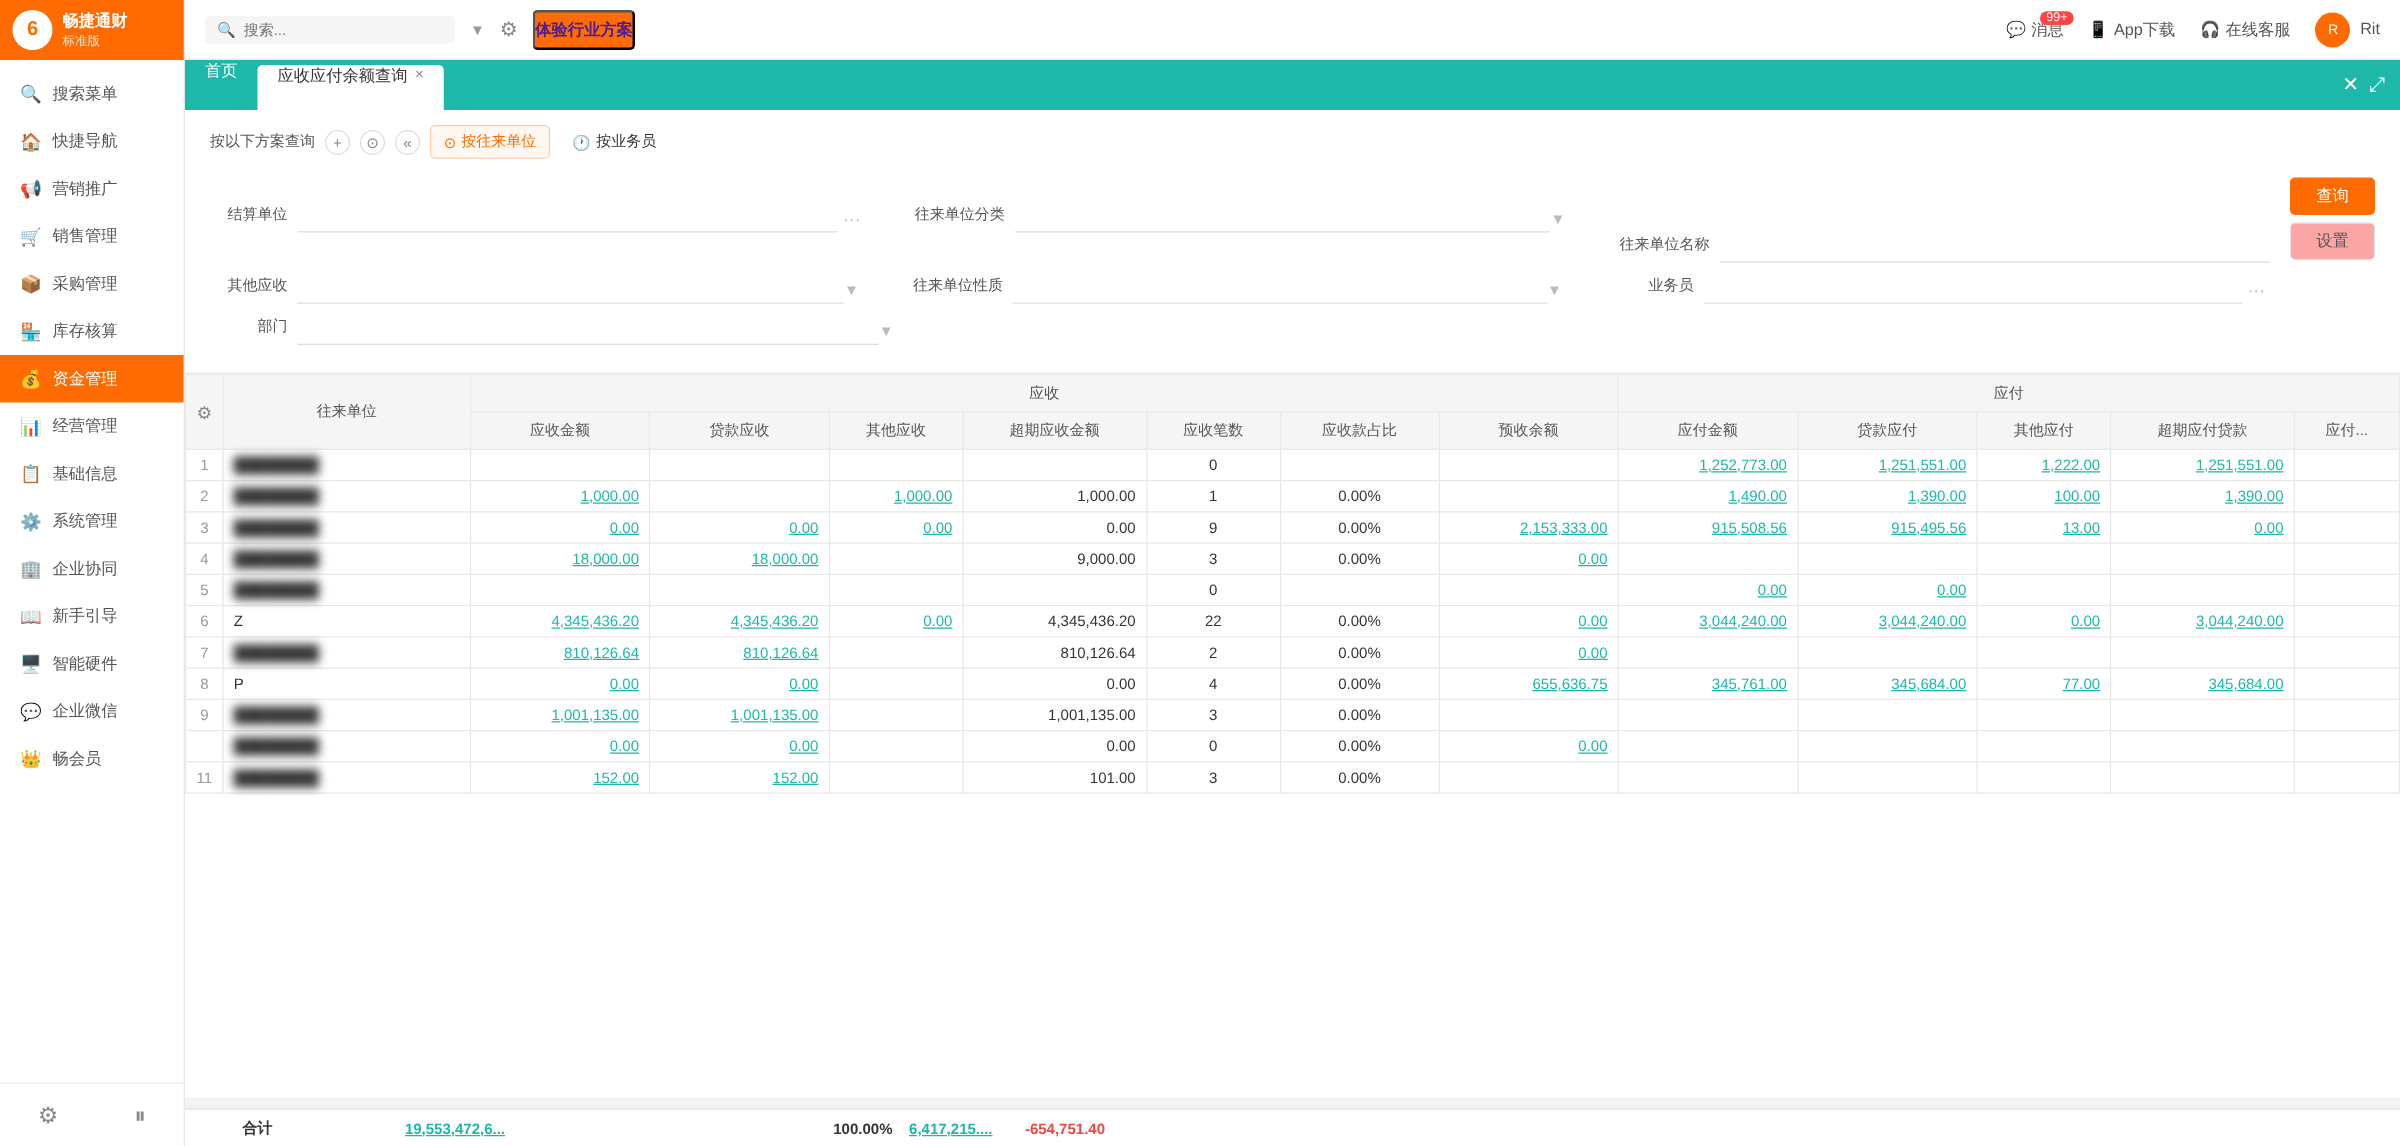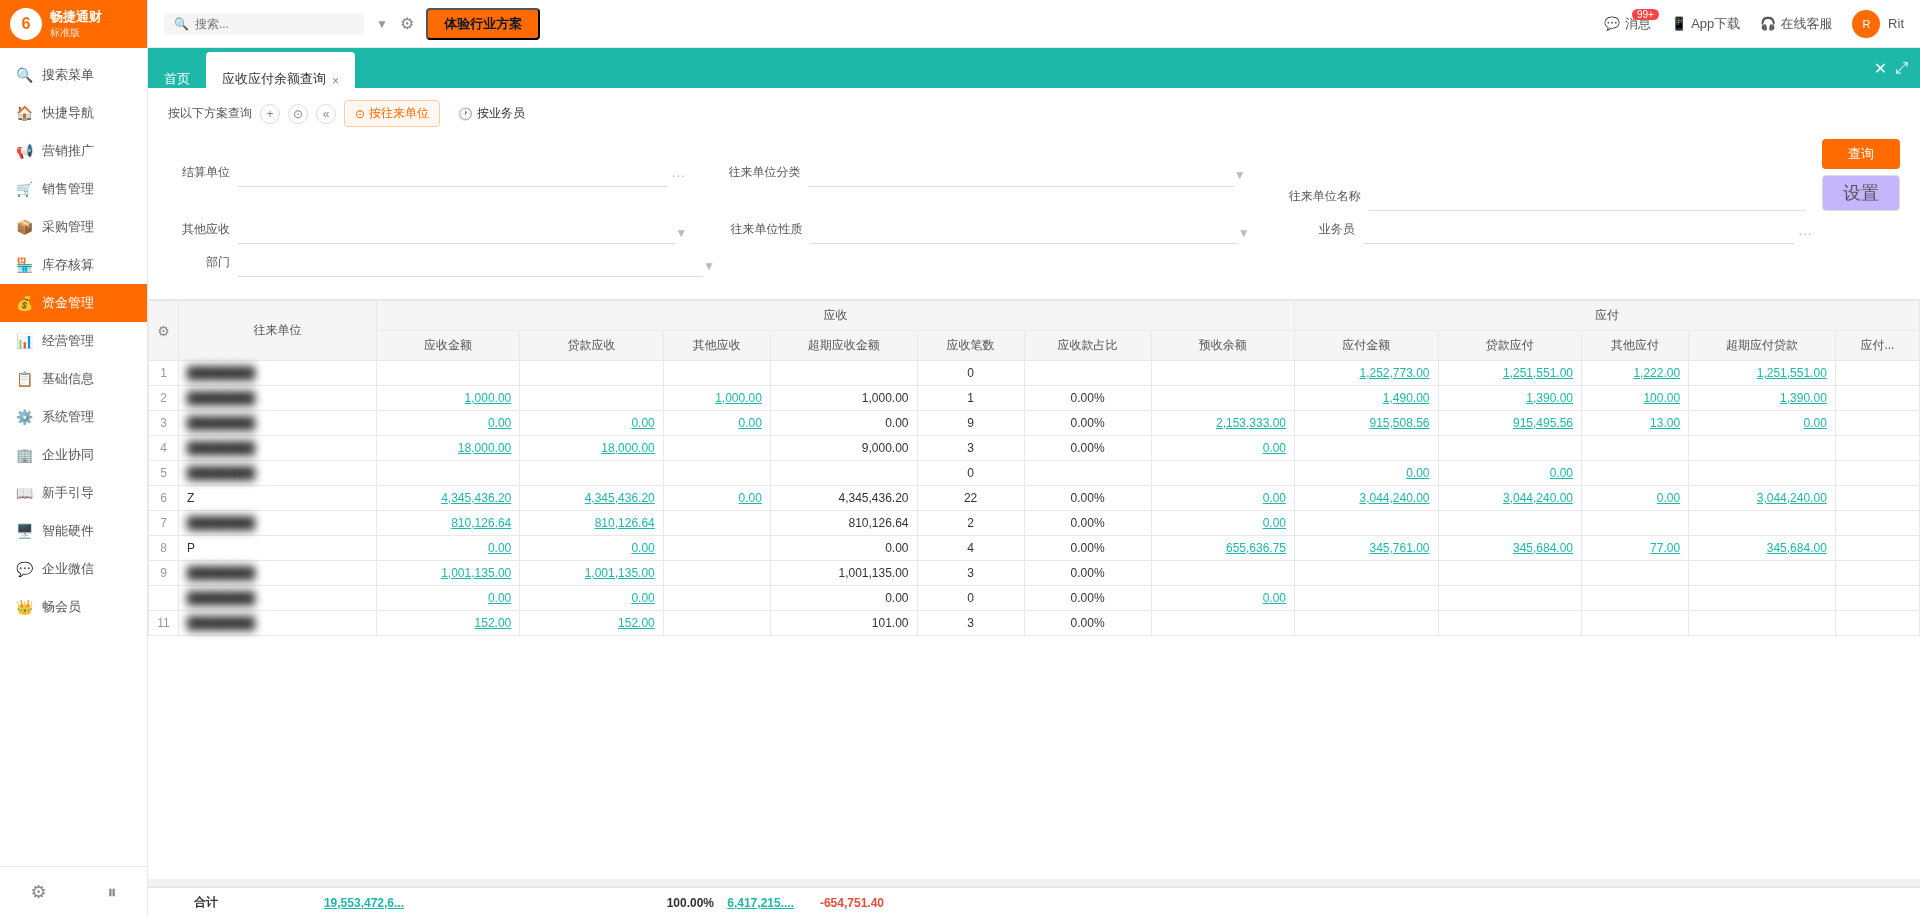--- a/index.html
+++ b/index.html
@@ -36,37 +36,37 @@
       background: #fff; border-bottom: 1px solid #e8e8e8;
       display: flex; align-items: center; padding: 0 16px; gap: 12px; z-index: 100;
     }
     .header-search-box {
       background: #f5f5f5; border-radius: 4px; padding: 4px 10px;
       display: flex; align-items: center; gap: 6px; width: 200px;
     }
     .header-search-box input { background: none; border: none; outline: none; font-size: 12px; color: #999; width: 150px; }
     .header-gear { color: #888; font-size: 16px; cursor: pointer; }
     .header-promo {
-      background: #ff6b00; color: #0f172a; padding: 5px 16px; border-radius: 4px;
+      background: #ff6b00; color: #4c1d95; padding: 5px 0; border-radius: 4px;
       font-size: 13px; cursor: pointer; font-weight: bold;
     }
     .header-right { margin-left: auto; display: flex; align-items: center; gap: 20px; }
     .header-msg { display: flex; align-items: center; gap: 4px; cursor: pointer; color: #555; font-size: 13px; position: relative; }
     .badge { background: #ff4444; color: #fff; border-radius: 10px; padding: 0 5px; font-size: 10px; position: absolute; top: -6px; right: -8px; }
     .header-app, .header-service { display: flex; align-items: center; gap: 4px; color: #555; font-size: 13px; cursor: pointer; }
     .header-avatar { width: 28px; height: 28px; border-radius: 50%; background: #ddd; }
     .header-user { color: #555; font-size: 13px; }
 
     
     .tab-bar {
       position: fixed; left: 148px; top: 48px; right: 0; height: 40px;
       background: #1db8a8; display: flex; align-items: center; z-index: 99;
     }
     .tab-item {
-      height: 40px; display: flex; align-items: flex-end; padding: 0 16px; font-size: 13px;
+      height: 40px; display: flex; align-items: flex-start; padding: 0 16px; font-size: 13px;
       cursor: pointer; gap: 6px;
     }
     .tab-item.home { color: #fff; background: transparent; }
     .tab-item.active { background: #fff; color: #333; border-radius: 4px 4px 0 0; margin-top: 4px; height: 36px; }
     .tab-close { color: #888; font-size: 12px; }
     .tab-right { margin-left: auto; display: flex; align-items: center; gap: 8px; padding-right: 12px; }
     .tab-window-btn { color: #fff; font-size: 16px; cursor: pointer; }
 
     
     .main-content {
@@ -113,22 +113,22 @@
     .filter-chevron { color: #bbb; font-size: 12px; }
     .collapse-btn { color: #1db8a8; font-size: 12px; cursor: pointer; text-align: center; padding: 4px 0; }
 
     
     .query-btns { display: flex; flex-direction: column; gap: 6px; margin-left: 16px; }
     .btn-query {
       background: #ff6b00; color: #fff; border: none; padding: 6px 20px;
       border-radius: 4px; font-size: 13px; cursor: pointer;
     }
     .btn-setting {
-      background: #c4b5fd; color: #555; border: 1px solid #ddd; padding: 5px 20px;
-      border-radius: 4px; font-size: 18px; cursor: pointer;
+      background: #fca5a5; color: #555; border: 1px solid #ddd; padding: 5px 20px;
+      border-radius: 4px; font-size: 13px; cursor: pointer;
     }
 
     
     .table-container {
       background: #fff; margin: 0; overflow: auto;
       height: calc(100vh - 88px - 200px - 50px);
     }
     .data-table { width: 100%; border-collapse: collapse; font-size: 12px; }
     .data-table th {
       background: #f5f5f5; border: 1px solid #e8e8e8; padding: 6px 8px;

